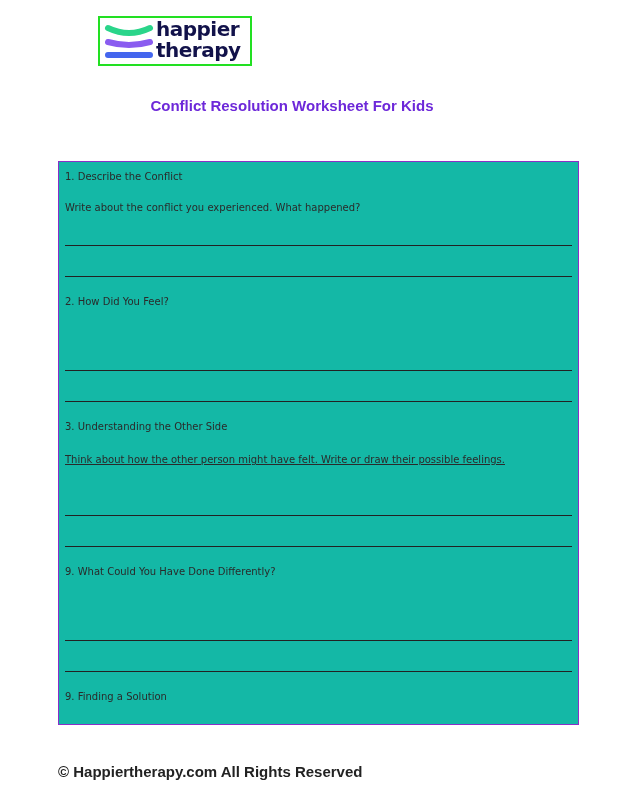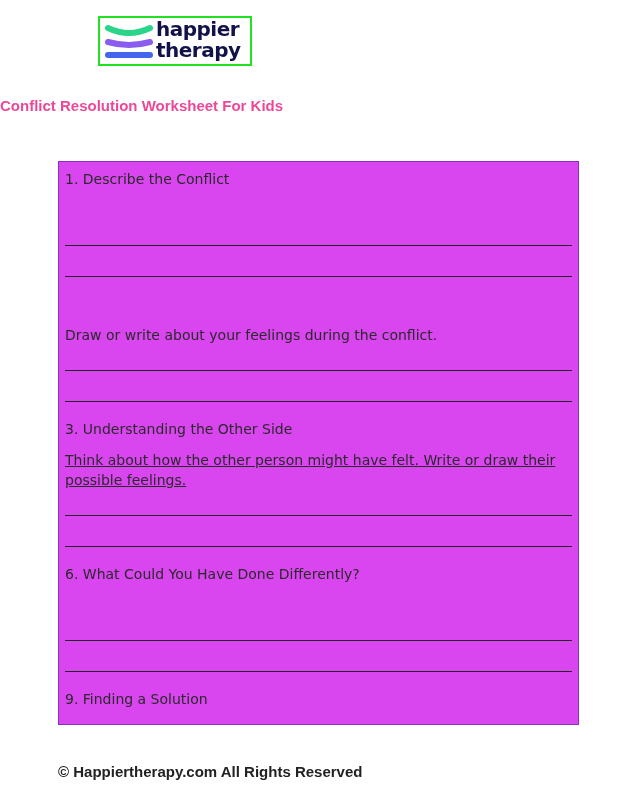--- a/index.html
+++ b/index.html
@@ -40,36 +40,37 @@
       color: #12124a;
       font-size: 20px;
       line-height: 21px;
       letter-spacing: -0.5px;
     }
     .title {
       position: absolute;
       left: 0;
       width: 584px;
       top: 97px;
+      text-align: center;
       font-size: 15px;
       font-weight: bold;
-      color: #ec4899;
+      color: #6d28d9;
     }
     .worksheet {
       position: absolute;
       left: 58px;
       top: 161px;
       width: 521px;
       height: 564px;
       box-sizing: border-box;
       border: 1.5px solid #8a2fc8;
-      background: #d946ef;
+      background: #14b8a6;
       font-family: "DejaVu Sans", sans-serif;
       color: #2a2a2a;
-      font-size: 14px;
+      font-size: 10px;
     }
     .ws-line {
       position: absolute;
       left: 6px;
       white-space: nowrap;
     }
     .ws-text {
       position: absolute;
       left: 6px;
       width: 505px;
@@ -105,32 +106,33 @@
     <div>happier</div>
     <div>therapy</div>
   </div>
 </div>
 
 <div class="title">Conflict Resolution Worksheet For Kids</div>
 
 <div class="worksheet">
 
   <div class="ws-line" style="top:9px">1. Describe the Conflict</div>
+  <div class="ws-line" style="top:40px">Write about the conflict you experienced. What happened?</div>
   <div class="rule" style="top:83px"></div>
   <div class="rule" style="top:114px"></div>
 
-  <div class="ws-line" style="top:165px">Draw or write about your feelings during the conflict.</div>
+  <div class="ws-line" style="top:134px">2. How Did You Feel?</div>
   <div class="rule" style="top:208px"></div>
   <div class="rule" style="top:239px"></div>
 
   <div class="ws-line" style="top:259px">3. Understanding the Other Side</div>
   <div class="ws-text" style="top:288px">Think about how the other person might have felt. Write or draw their possible feelings.</div>
   <div class="rule" style="top:353px"></div>
   <div class="rule" style="top:384px"></div>
 
-  <div class="ws-line" style="top:404px">6. What Could You Have Done Differently?</div>
+  <div class="ws-line" style="top:404px">9. What Could You Have Done Differently?</div>
   <div class="rule" style="top:478px"></div>
   <div class="rule" style="top:509px"></div>
 
   <div class="ws-line" style="top:529px">9. Finding a Solution</div>
 </div>
 
 <div class="footer">© Happiertherapy.com All Rights Reserved</div>
 
 </body></html>

